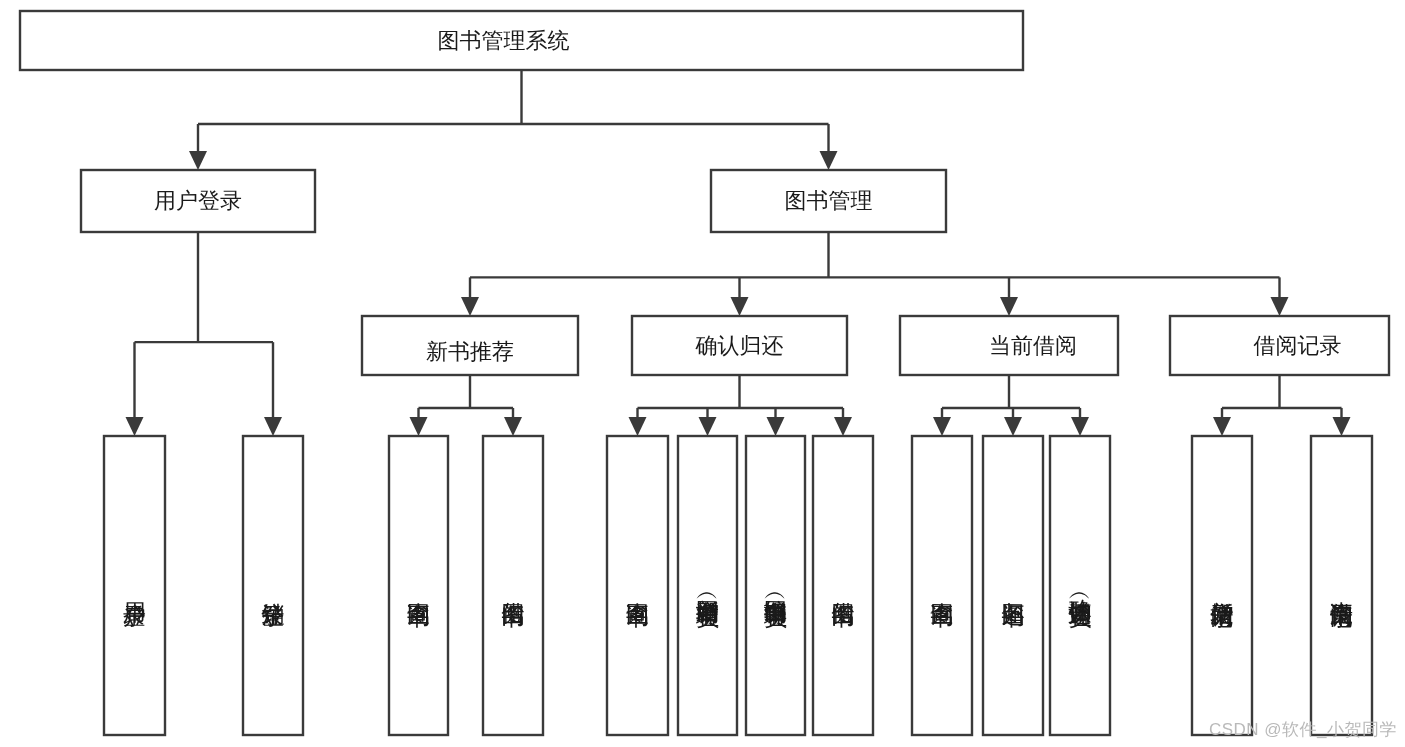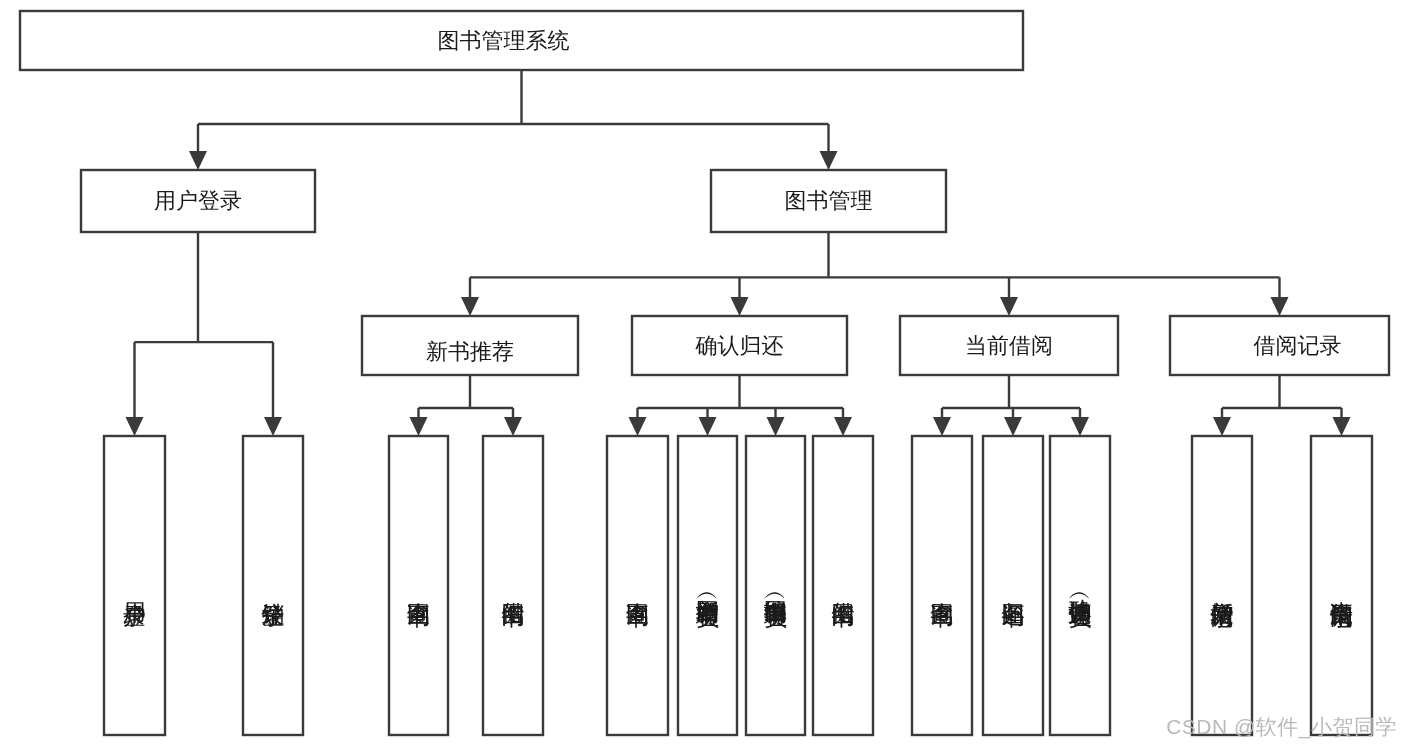--- a/index.html
+++ b/index.html
@@ -39,21 +39,21 @@
   }
   .arrow-head {
     fill: #3a3a3a;
     stroke: none;
   }
   .watermark {
     position: absolute;
     right: 8px;
     bottom: 6px;
     font-family: "Liberation Sans", "DejaVu Sans", sans-serif;
-    font-size: 21px;
+    font-size: 17px;
     color: #b9b9b9;
     letter-spacing: 0.5px;
     white-space: nowrap;
     pointer-events: none;
   }
   .vlabel {
     position: absolute;
     writing-mode: vertical-rl;
     text-orientation: upright;
     font-family: "Liberation Sans", "DejaVu Sans", sans-serif;
@@ -158,21 +158,21 @@
         <rect x="1311" y="436" width="61" height="299" class="node-box"></rect>
       </g>
   </svg>
 
   <div id="label-layer">
       <div class="hlabel" style="left: 20px; top: 11px; width: 903px; height: 59px; margin-left: 32px;">图书管理系统</div>
       <div class="hlabel" style="left: 81px; top: 170px; width: 234px; height: 62px;">用户登录</div>
       <div class="hlabel" style="left: 711px; top: 170px; width: 235px; height: 62px;">图书管理</div>
       <div class="hlabel" style="left: 362px; top: 316px; width: 216px; height: 72px;">新书推荐</div>
       <div class="hlabel" style="left: 632px; top: 316px; width: 215px; height: 59px;">确认归还</div>
-      <div class="hlabel" style="left: 900px; top: 316px; width: 218px; height: 59px;">当前借阅</div>
+      <div class="hlabel" style="left: 900px; top: 316px; width: 218px; height: 59px; padding-left: 24px;">当前借阅</div>
       <div class="hlabel" style="left: 1170px; top: 316px; width: 255px; height: 59px;">借阅记录</div>
       <div class="vlabel" style="left: 104px; width: 61px; top: 442px; height: 287px; display: flex; align-items: center; justify-content: center;">用户登录</div>
       <div class="vlabel" style="left: 243px; width: 60px; top: 442px; height: 287px; display: flex; align-items: center; justify-content: center;">注销登录</div>
       <div class="vlabel" style="left: 389px; width: 59px; top: 442px; height: 287px; display: flex; align-items: center; justify-content: center;">查询图书</div>
       <div class="vlabel" style="left: 483px; width: 60px; top: 442px; height: 287px; display: flex; align-items: center; justify-content: center;">借阅图书</div>
       <div class="vlabel" style="left: 607px; width: 61px; top: 442px; height: 287px; display: flex; align-items: center; justify-content: center;">查询图书</div>
       <div class="vlabel" style="left: 678px; width: 59px; top: 442px; height: 287px; display: flex; align-items: center; justify-content: center;">新增图书（管理员）</div>
       <div class="vlabel" style="left: 746px; width: 59px; top: 442px; height: 287px; display: flex; align-items: center; justify-content: center;">编辑图书（管理员）</div>
       <div class="vlabel" style="left: 813px; width: 60px; top: 442px; height: 287px; display: flex; align-items: center; justify-content: center;">借阅图书</div>
       <div class="vlabel" style="left: 912px; width: 60px; top: 442px; height: 287px; display: flex; align-items: center; justify-content: center;">查询图书</div>

